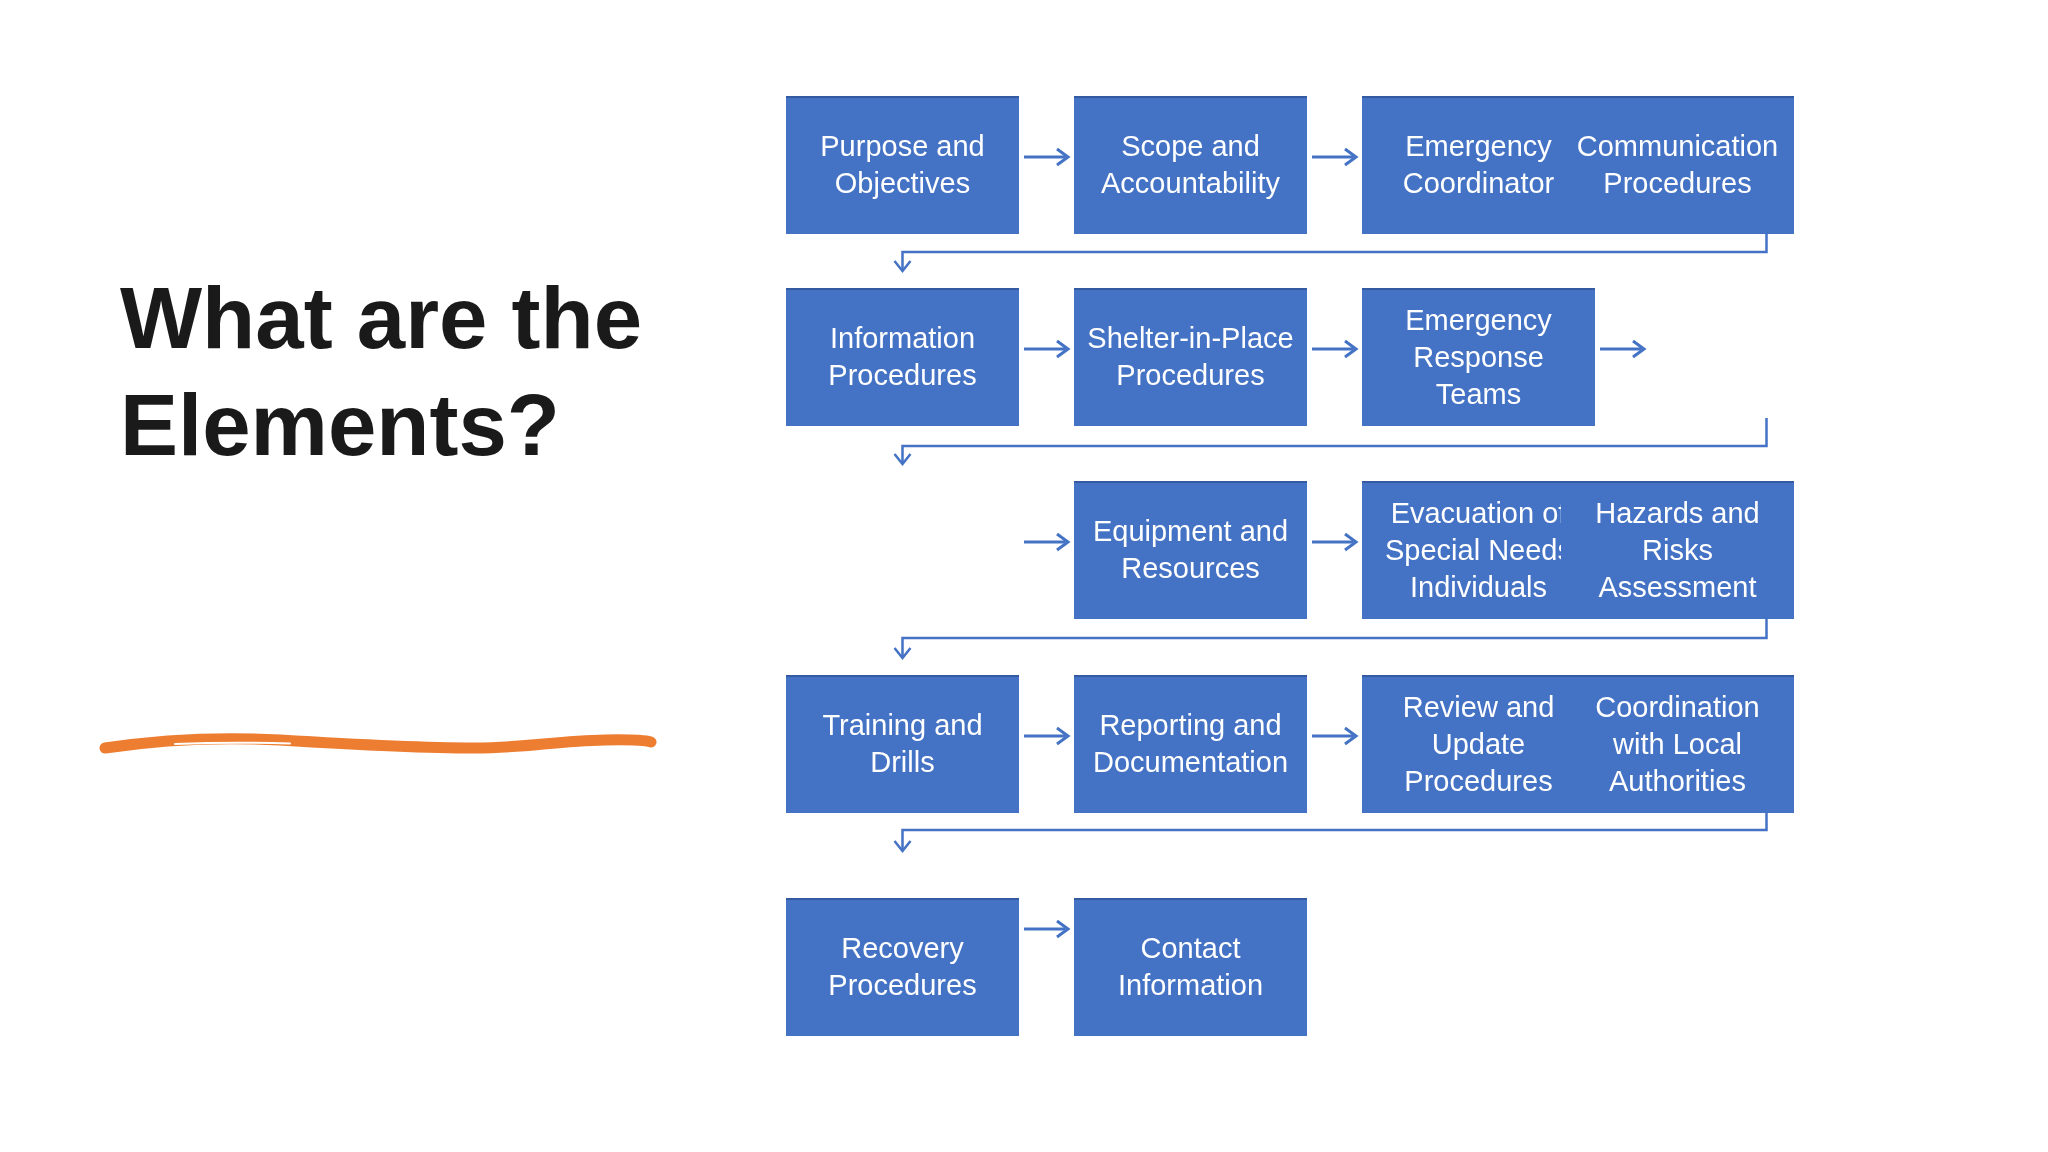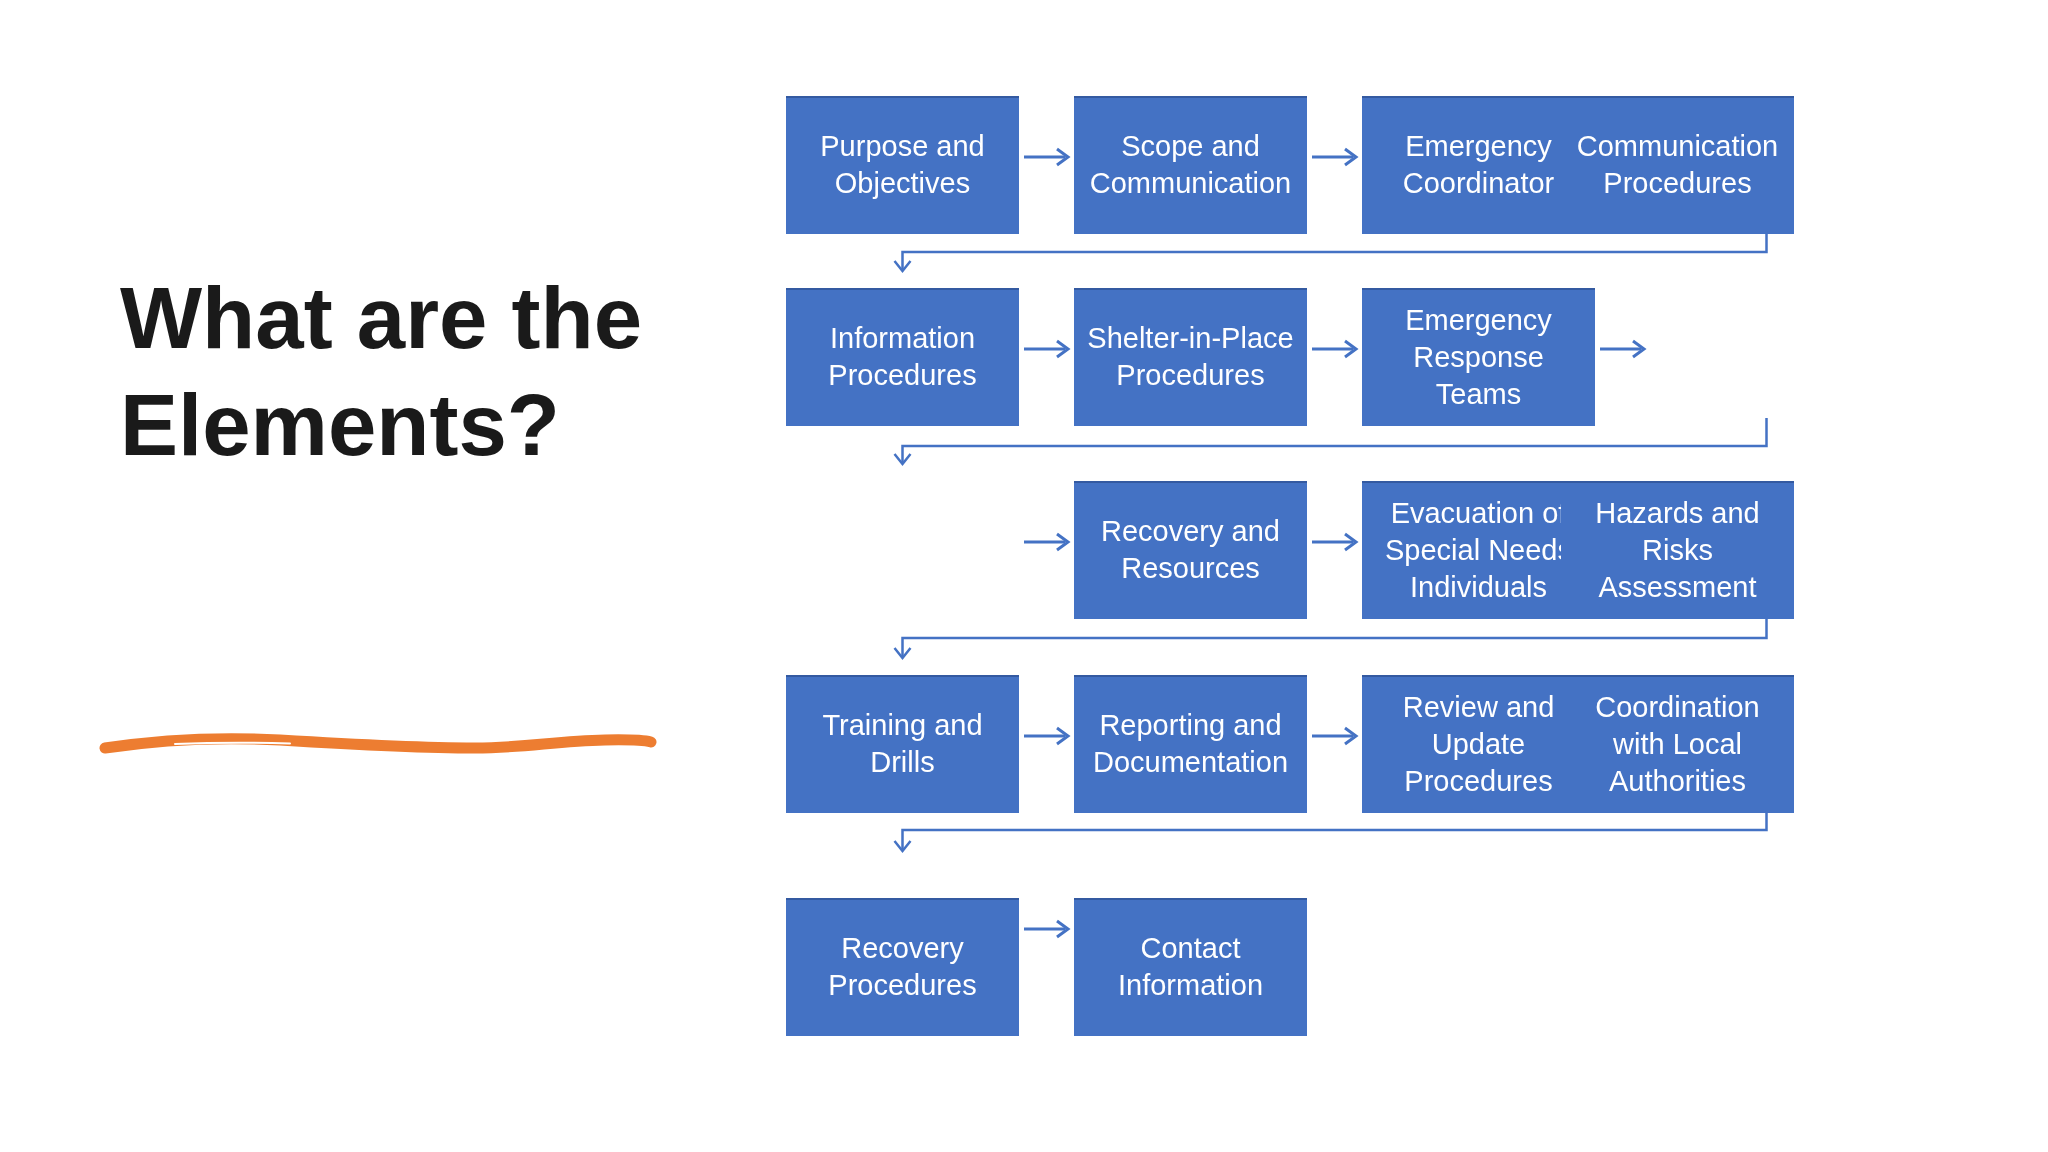--- a/index.html
+++ b/index.html
@@ -105,35 +105,35 @@
   </div>
 
   <svg class="underline-svg" width="580" height="45" viewBox="0 0 580 45">
     <path d="M 10 26 C 70 17, 130 15, 185 18 C 250 22, 320 26, 380 26 C 430 26, 460 19, 510 18 C 535 17.5, 552 19, 556 20" fill="none" stroke="var(--underline-color,#ED7D31)" stroke-width="11" stroke-linecap="round"></path>
     <path d="M 80 22 C 120 20.5, 160 20.5, 195 21.5" fill="none" stroke="var(--background,#fff)" stroke-width="2" stroke-linecap="round"></path>
   </svg>
 
   <div class="box r1 c1">Purpose and
 Objectives</div>
   <div class="box r1 c2">Scope and
-Communication</div>
+Accountability</div>
   <div class="box r1 c3">Emergency
 Coordinator</div>
   <div class="box r1 c4">Communication
 Procedures</div>
 
   <div class="box r2 c1">Information
 Procedures</div>
   <div class="box r2 c2">Shelter-in-Place
 Procedures</div>
   <div class="box r2 c3">Emergency
 Response
 Teams</div>
 
-  <div class="box r3 c2">Recovery and
+  <div class="box r3 c2">Equipment and
 Resources</div>
   <div class="box r3 c3">Evacuation of
 Special Needs
 Individuals</div>
   <div class="box r3 c4">Hazards and
 Risks
 Assessment</div>
 
   <div class="box r4 c1">Training and
 Drills</div>

